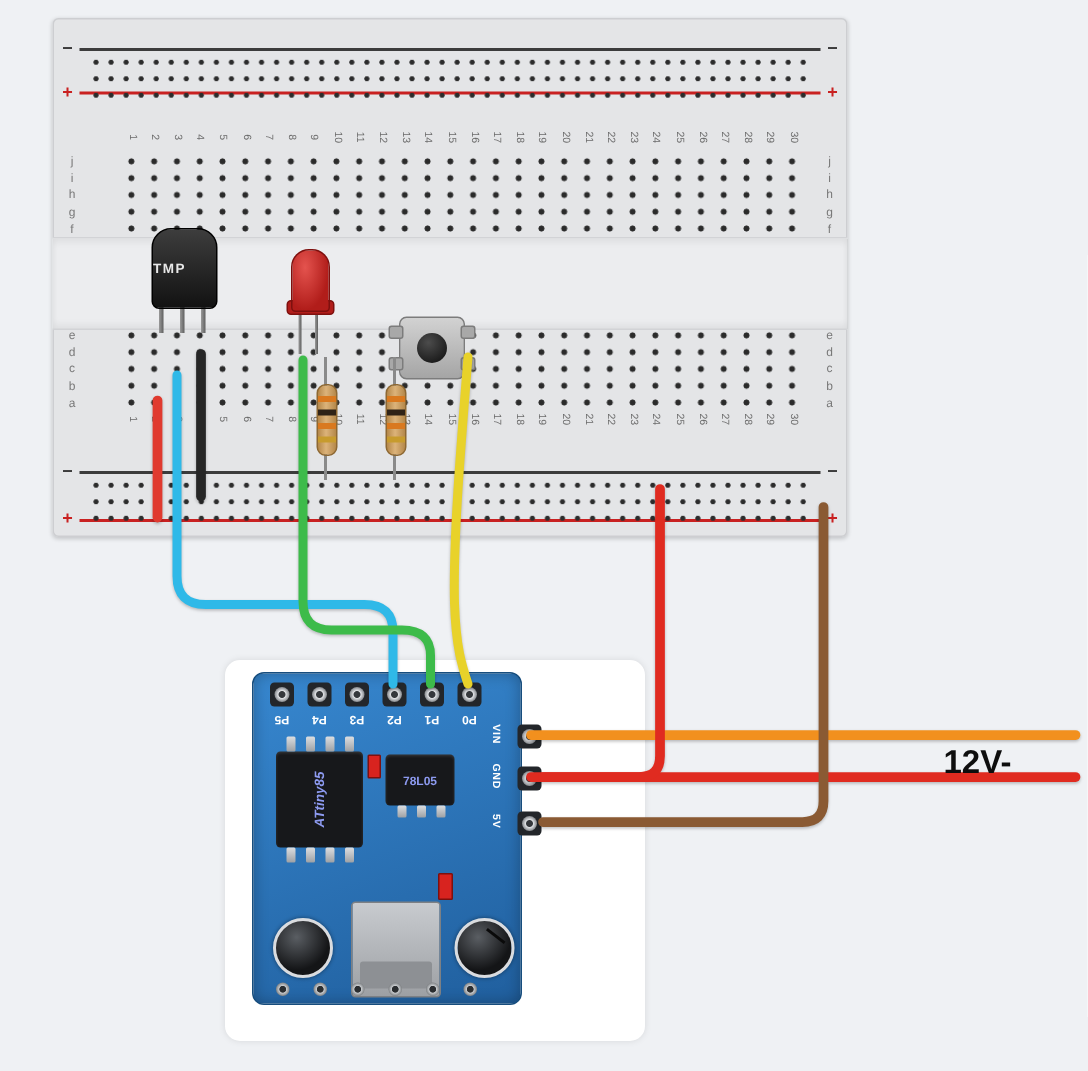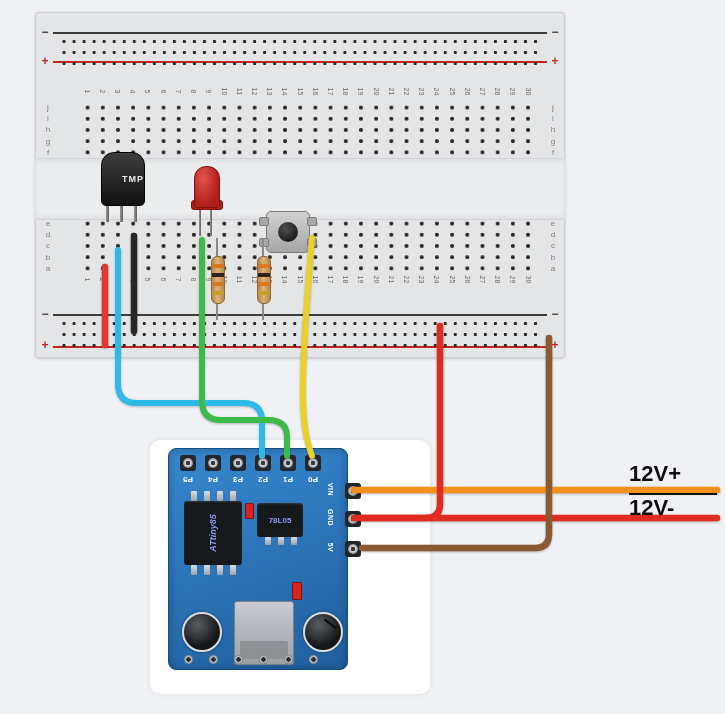--- a/index.html
+++ b/index.html
@@ -24,21 +24,21 @@
       box-shadow:inset 0 3px 4px rgba(0,0,0,.05),inset 0 -3px 4px rgba(0,0,0,.05);}
   .colnums{position:absolute;left:45px;width:456px;height:18px;display:flex;}
   .colcell{flex:1;display:flex;align-items:center;justify-content:center;}
   .colnum{font-size:7px;color:#6b6b6b;transform:rotate(90deg);white-space:nowrap;}
   .lettercol{position:absolute;width:14px;height:56px;display:flex;flex-direction:column;}
   .rowletter{flex:1;font-size:8px;color:#787878;text-align:center;line-height:11px;}
   
   .leg{position:absolute;width:3px;background:linear-gradient(90deg,#9a9a9a,#5f5f5f);}
   .tmp-body{position:absolute;left:101px;top:152px;width:42px;height:52px;
       background:linear-gradient(180deg,#3d3d3d,#121212);border:1px solid #000;
-      border-radius:13px 13px 5px 5px;display:flex;align-items:center;justify-content:flex-end;}
+      border-radius:13px 13px 5px 5px;display:flex;align-items:center;justify-content:flex-start;}
   .tmp-label{color:#e8e8e8;font-size:9px;font-weight:bold;letter-spacing:1px;}
   .led-body{position:absolute;left:194px;top:166px;width:24px;height:40px;
       background:radial-gradient(ellipse at 35% 28%,#e4534e,#b11d1a 70%);
       border:1px solid #7e100e;border-radius:12px 12px 3px 3px;}
   .led-flange{position:absolute;left:191px;top:200px;width:30px;height:8px;background:#b11d1a;
       border:1px solid #7e100e;border-radius:3px;}
   .btn{position:absolute;left:266px;top:211px;width:42px;height:40px;
       background:linear-gradient(180deg,#d2d2d2,#a5a5a5);border:1px solid #7c7c7c;border-radius:5px;}
   .btn-cap{position:absolute;left:11px;top:10px;width:20px;height:20px;border-radius:50%;
       background:radial-gradient(circle at 38% 32%,#4c4c4c,#0c0c0c);}
@@ -446,16 +446,15 @@
     <path class="thick" d="M 354 518 L 717 518" stroke="#e02b20"></path>
     <path class="thick" d="M 440 326 L 440 504 Q 440 518 426 518 L 362 518" stroke="#e02b20"></path>
     <path class="thick" d="M 549 338 L 549 534 Q 549 548 535 548 L 362 548" stroke="#8a5a33"></path>
     <path class="thick" d="M 105 267 L 105 345" stroke="#e03a2f"></path>
     <path class="thick" d="M 134 236 L 134 331" stroke="#262626"></path>
     <path d="M 118 250 L 118 384 Q 118 403 137 403 L 243 403 Q 262 403 262 421 L 262 456" stroke="#2fb9e8"></path>
     <path d="M 202 240 L 202 401 Q 202 420 221 420 L 268 420 Q 287 420 287 437 L 287 456" stroke="#3dbb4a"></path>
     <path d="M 312 238 C 307 300 302 360 303 402 C 304 432 308 444 312 456" stroke="#e8d22a"></path>
   </svg>
 
-  <div class="vlabel underlined" style="left:629px;top:462px;width:88px">12V+</div>
   <div class="vlabel" style="left:629px;top:496px;width:88px">12V-</div>
 
 </div>
 
 </body></html>

